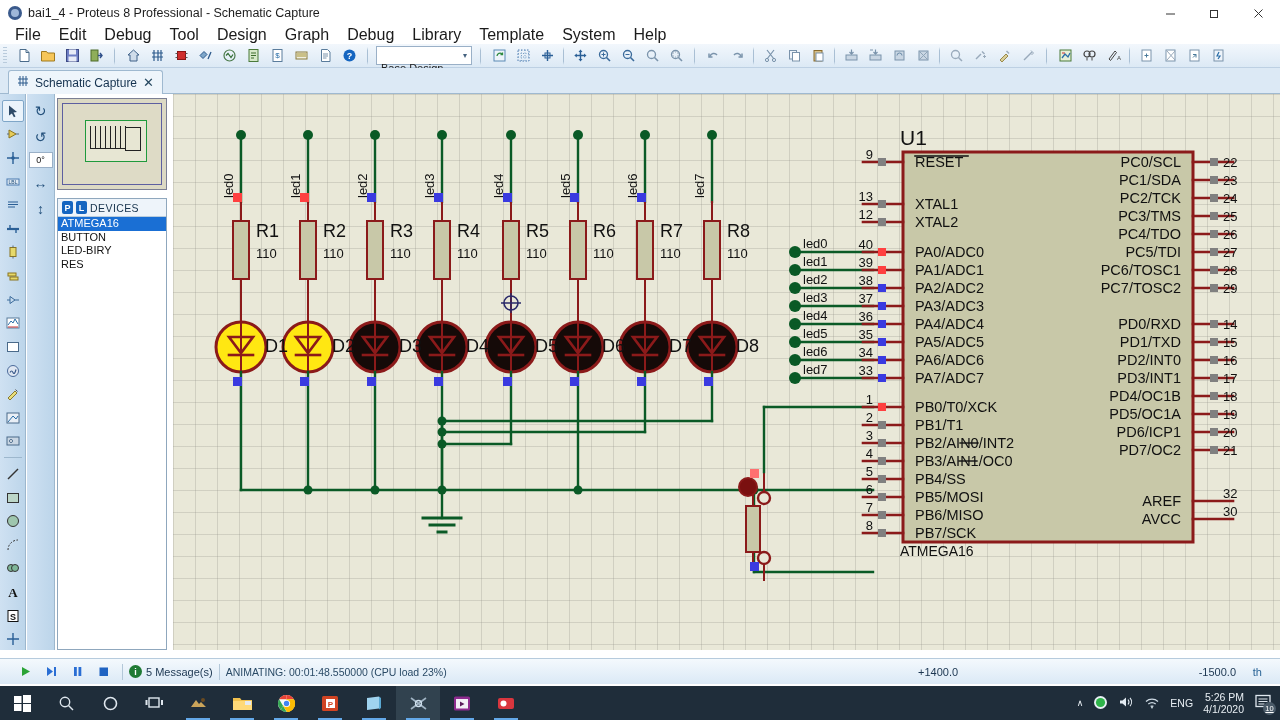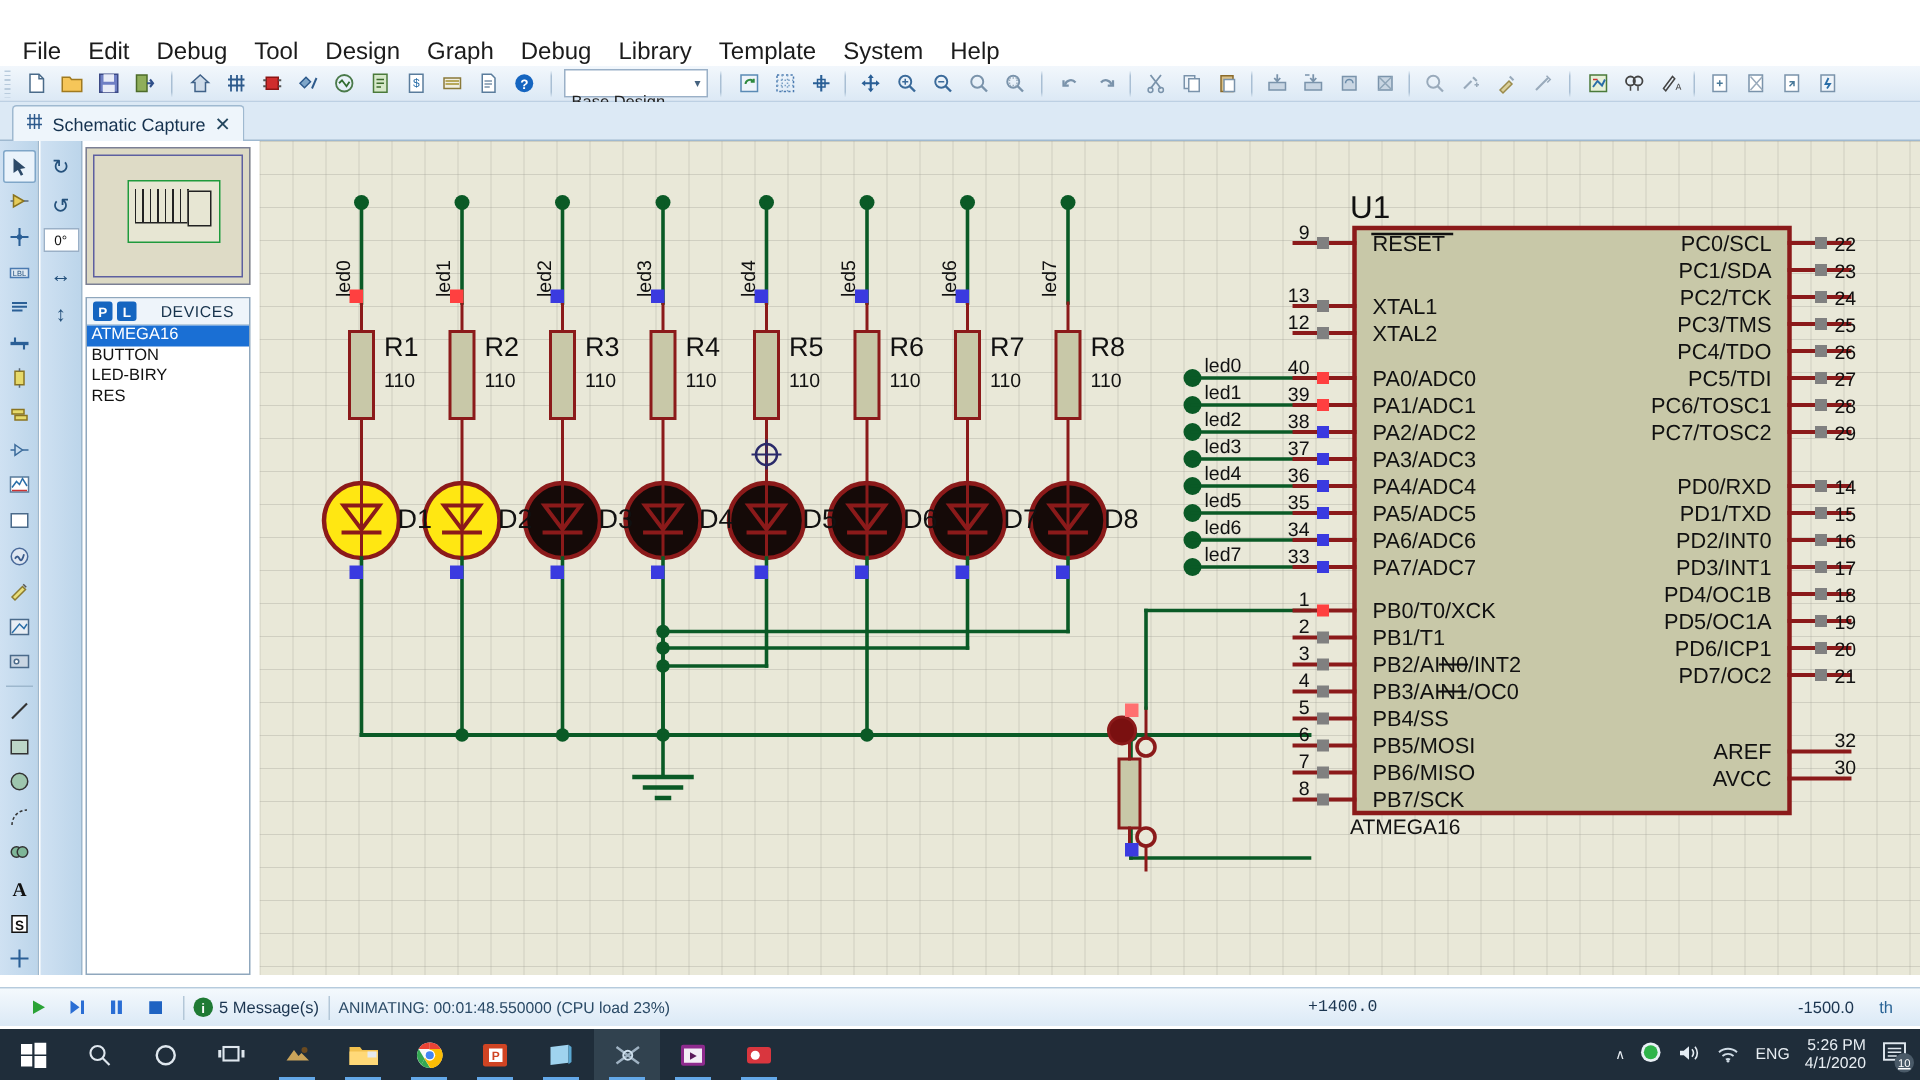--- a/index.html
+++ b/index.html
@@ -136,21 +136,21 @@
     background:#ffffff; border:1px solid #8fa7bd;
   }
   .dev-header {
     height:18px; background:#eef4fa; border-bottom:1px solid #b9cddd;
     display:flex; align-items:center; gap:3px; padding:0 4px;
   }
   .pl-btn {
     width:13px;height:13px;border-radius:2px;background:#1565c0;color:#fff;
     font-size:9px; font-weight:bold; display:flex;align-items:center;justify-content:center;
   }
-  .dev-title{ margin-left:auto; margin-right:6px; font-size:10.5px; color:#16324c; letter-spacing:.4px;}
+  .dev-title{ margin-left:auto; margin-right:23px; font-size:10.5px; color:#16324c; letter-spacing:.4px;}
   .dev-list{ padding:0; }
   .dev-item{ font-size:11px; color:#111; padding:0 3px; height:13.5px; line-height:13.5px; }
   .dev-item.sel{ background:#1a6fd4; color:#fff; }
 
   
   .canvas {
     position:absolute; left:173px; top:94px; width:1107px; height:556px;
     background:#e9e8d8; overflow:hidden;
   }
   .canvas .grid {
@@ -168,21 +168,21 @@
     background:linear-gradient(#f4f9fd,#dbe9f6);
     border-top:1px solid #b6cbdd;
     display:flex; align-items:center; font-size:11px; color:#1b3550;
   }
   .anim-ctrl{ width:26px;height:20px;display:flex;align-items:center;justify-content:center; }
   .sb-sep{ width:1px;height:16px;background:#b3c7d8;margin:0 6px; }
   .msgbox{ display:flex; align-items:center; gap:4px; }
   .msg-icon{ width:13px;height:13px;border-radius:50%;background:#1f7a34;color:#fff;
              font-size:9px;font-weight:bold;display:flex;align-items:center;justify-content:center;}
   .anim-text{ font-size:10.5px; color:#2a4a66; }
-  .coord-l{ position:absolute; left:872px;font-family:Liberation Mono, monospace; }
+  .coord-l{ position:absolute; left:918px; }
   .coord-r{ position:absolute; right:44px; }
   .coord-u{ position:absolute; right:18px; color:#2a6496; }
 
   
   .taskbar {
     position:absolute; left:0; top:686px; width:1280px; height:34px;
     background:#1f2d3a; display:flex; align-items:center;
   }
   .tb-icon { width:44px; height:34px; display:flex; align-items:center; justify-content:center;
              position:relative; }
@@ -198,20 +198,42 @@
   .notif-badge{
     position:absolute; right:-2px; bottom:-2px; width:13px;height:13px;border-radius:50%;
     background:#4a5a68; color:#fff; font-size:7.5px; display:flex;align-items:center;justify-content:center;text-decoration:underline;
   }
 </style>
 </head>
 <body>
 
 <div class="app">
 
+  <div class="titlebar">
+    <div class="title-icon"></div>
+    <div class="title-text">bai1_4 - Proteus 8 Professional - Schematic Capture</div>
+    <div class="win-btns">
+      <div class="win-btn">
+        <svg width="11" height="11" viewBox="0 0 11 11">
+            <line x1="1" y1="6" x2="10" y2="6" stroke="#333" stroke-width="1"></line>
+          </svg>
+      </div>
+      <div class="win-btn">
+        <svg width="11" height="11" viewBox="0 0 11 11">
+            <rect x="1.5" y="2.5" width="7" height="7" fill="none" stroke="#333" stroke-width="1"></rect>
+          </svg>
+      </div>
+      <div class="win-btn close">
+        <svg width="11" height="11" viewBox="0 0 11 11">
+            <line x1="1.5" y1="1.5" x2="9.5" y2="9.5" stroke="#333" stroke-width="1"></line>
+            <line x1="9.5" y1="1.5" x2="1.5" y2="9.5" stroke="#333" stroke-width="1"></line>
+          </svg>
+      </div>
+    </div>
+  </div>
 
   <div class="menubar">
     <div class="menu-item">File</div>
     <div class="menu-item">Edit</div>
     <div class="menu-item">Debug</div>
     <div class="menu-item">Tool</div>
     <div class="menu-item">Design</div>
     <div class="menu-item">Graph</div>
     <div class="menu-item">Debug</div>
     <div class="menu-item">Library</div>

